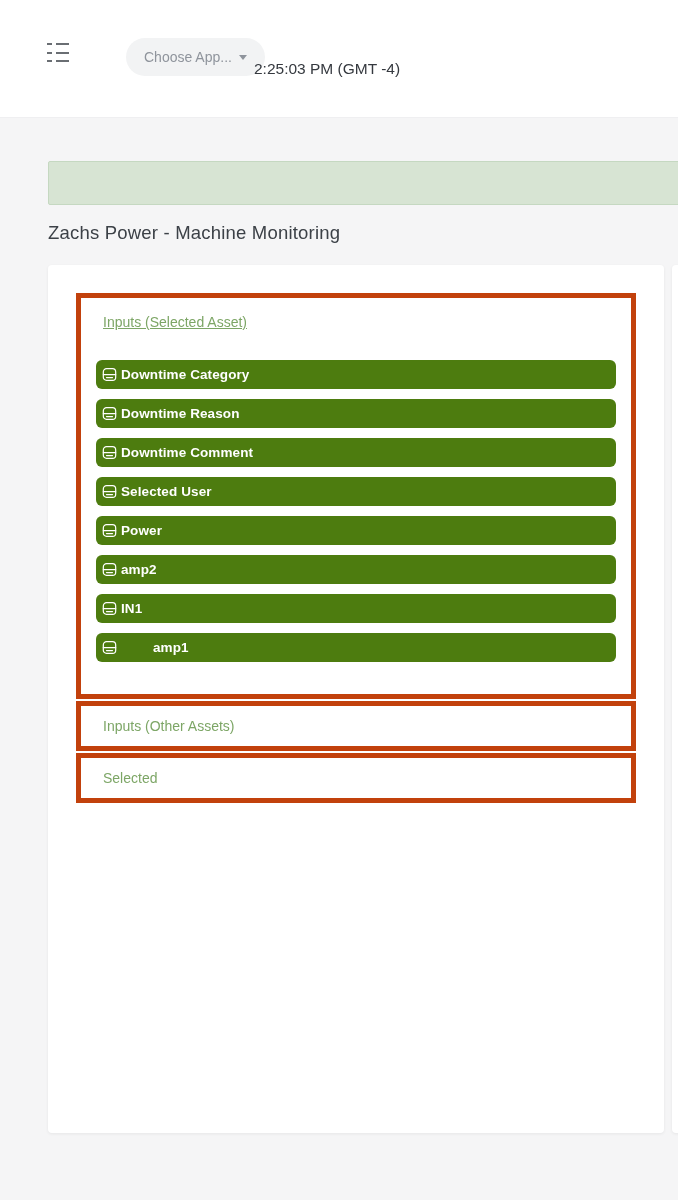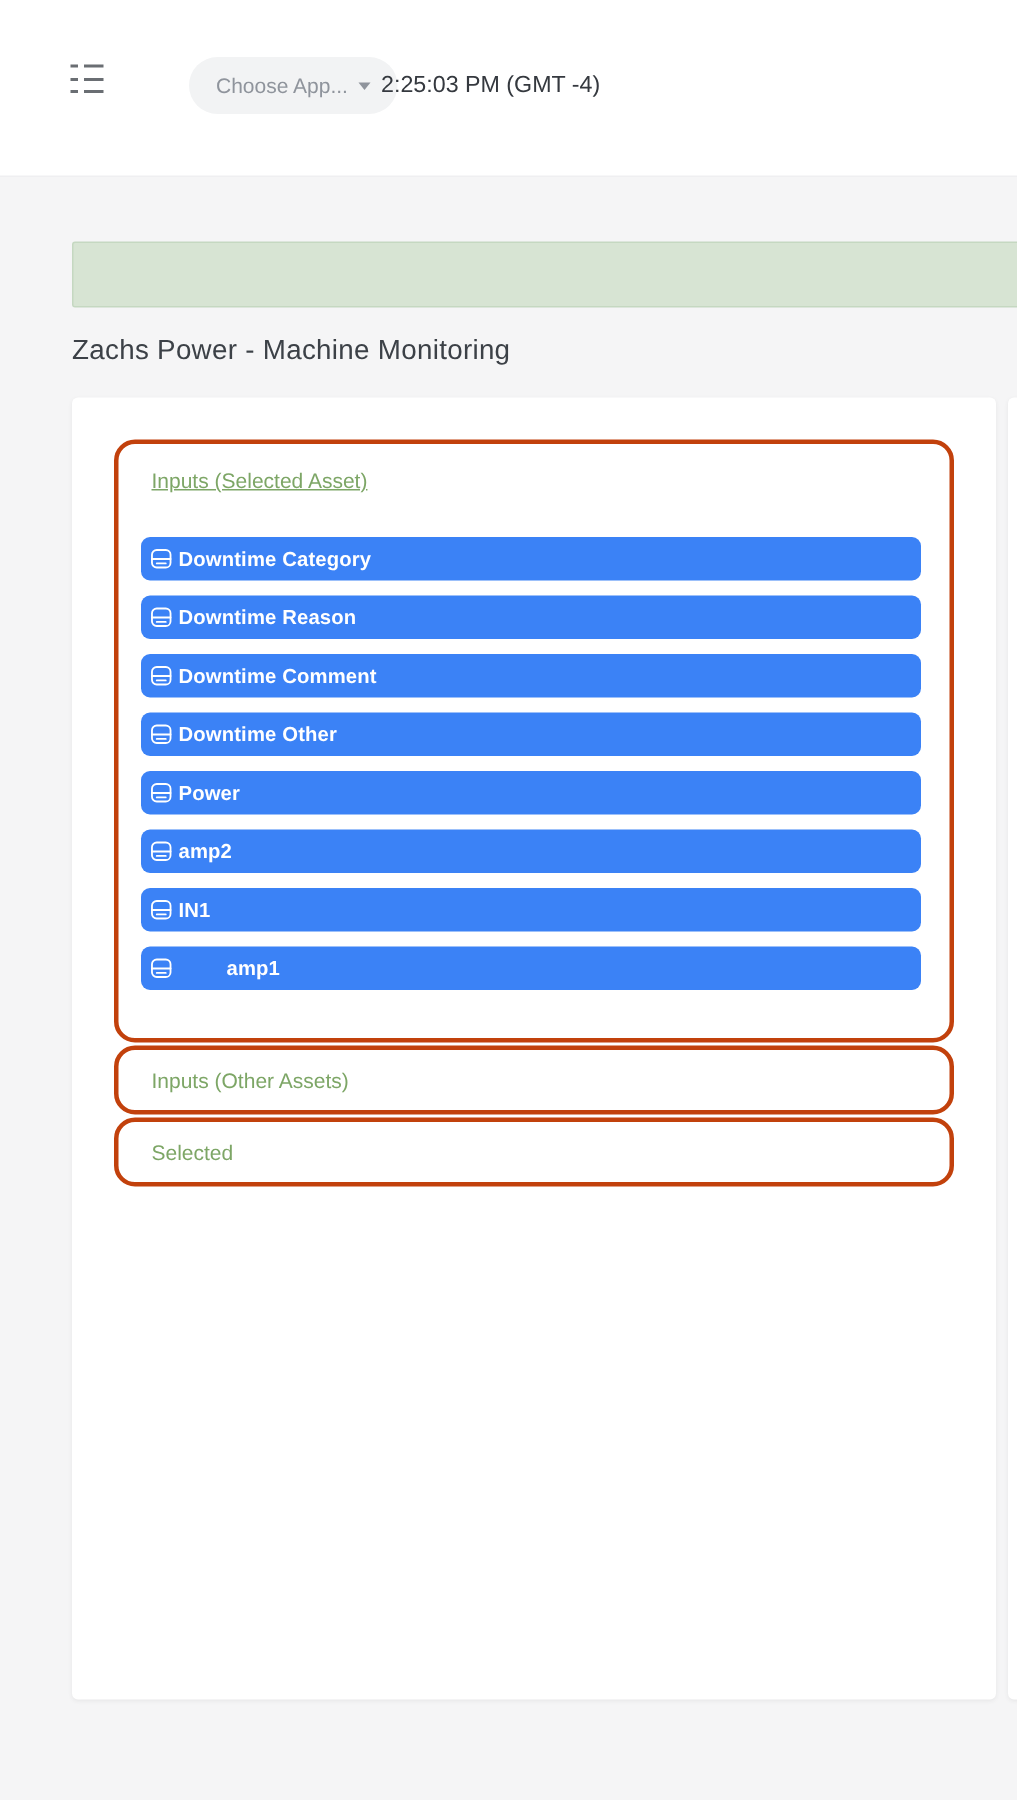--- a/index.html
+++ b/index.html
@@ -32,21 +32,21 @@
     background: #f2f3f4; border: none; border-radius: 19px;
     color: #8f949c; font-size: 14px; font-family: "Liberation Sans", sans-serif;
     display: flex; align-items: center; gap: 7px; cursor: pointer;
   }
   .caret-down {
     width: 0; height: 0; display: inline-block;
     border-left: 4px solid transparent; border-right: 4px solid transparent;
     border-top: 5px solid #8f949c;
   }
   .clock {
-    position: absolute; left: 254px; top: 0;
+    position: absolute; left: 254px; top: 12px;
     height: 114px; display: flex; align-items: center;
     color: #35393f; font-size: 15.5px;
   }
 
   
   .content { padding-left: 48px; }
   .banner {
     margin-top: 43px;
     width: 720px; height: 44px;
     background: #d7e4d3;
@@ -61,35 +61,35 @@
   .cards { display: flex; gap: 8px; margin-top: 21px; width: 920px; }
   .card {
     background: #ffffff; border-radius: 4px;
     box-shadow: 0 1px 3px rgba(60,64,67,0.08);
   }
   .main-card { flex: none; width: 616px; min-height: 868px; padding: 28px; }
   .side-card { flex: 1; min-height: 640px; }
 
   
   .accordion { width: 560px; display: flex; flex-direction: column; gap: 2px; }
-  .acc-item { background: #fff; border: 3px solid #c2410c; border-radius: 14px; }
+  .acc-item { background: #fff; border: 5px solid #c2410c; border-radius: 0; }
   .acc-header {
     display: block; width: 100%; text-align: left;
     background: none; border: none; cursor: pointer;
     padding: 12px 22px; color: #7da666;
     font-size: 14px; font-family: "Liberation Sans", sans-serif;
   }
   .acc-item.expanded .acc-header { padding: 16px 22px 2px 22px; text-decoration: underline; }
   .acc-body { padding: 28px 15px 32px 15px; }
 
   .input-btn {
     display: flex; align-items: center;
     width: 520px; height: 29px;
     margin-bottom: 10px; padding: 0 8px 0 6px;
-    background: #3b82f6; border: none; border-radius: 6px;
+    background: #4d7c0f; border: none; border-radius: 6px;
     color: #ffffff; cursor: pointer;
     font-size: 13.5px; font-weight: 700; letter-spacing: 0.1px;
     font-family: "Liberation Sans", sans-serif;
   }
   .input-btn:last-child { margin-bottom: 0; gap: 32px; }
   .input-btn .btn-icon { flex: none; margin-right: 4px; display: flex; align-items: center; }
 </style>
 </head>
 <body>
 
@@ -166,21 +166,21 @@
               </button>
 
               <button class="input-btn">
                 <span class="btn-icon">
                   <svg width="15" height="15" viewBox="0 0 16 16" fill="none" stroke="#ffffff" stroke-width="1.3" stroke-linecap="round">
                     <rect x="1.4" y="1.8" width="13.2" height="12.4" rx="3.4"></rect>
                     <line x1="1.4" y1="8.2" x2="14.6" y2="8.2"></line>
                     <line x1="4.8" y1="11.3" x2="11.2" y2="11.3"></line>
                   </svg>
                 </span>
-                <span>Downtime Other</span>
+                <span>Selected User</span>
               </button>
 
               <button class="input-btn">
                 <span class="btn-icon">
                   <svg width="15" height="15" viewBox="0 0 16 16" fill="none" stroke="#ffffff" stroke-width="1.3" stroke-linecap="round">
                     <rect x="1.4" y="1.8" width="13.2" height="12.4" rx="3.4"></rect>
                     <line x1="1.4" y1="8.2" x2="14.6" y2="8.2"></line>
                     <line x1="4.8" y1="11.3" x2="11.2" y2="11.3"></line>
                   </svg>
                 </span>

